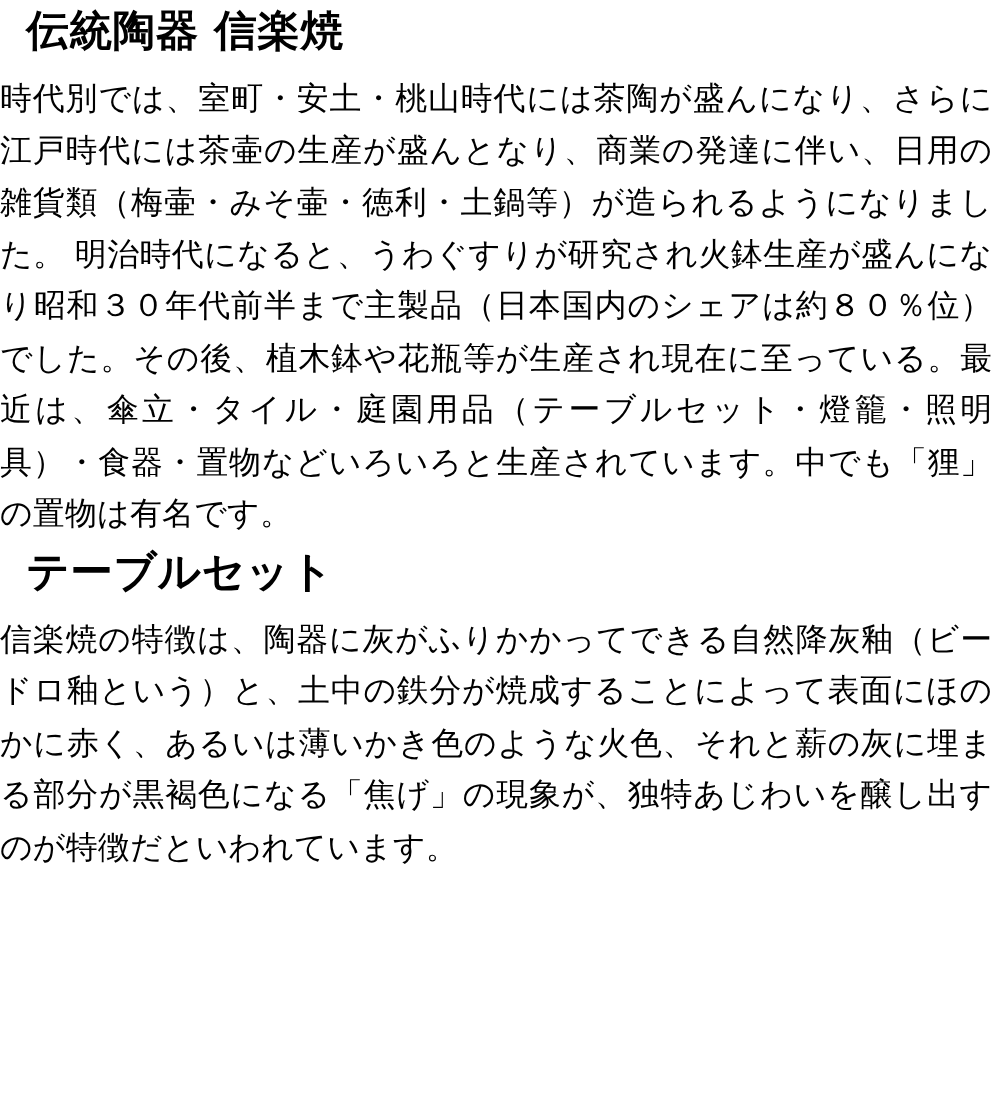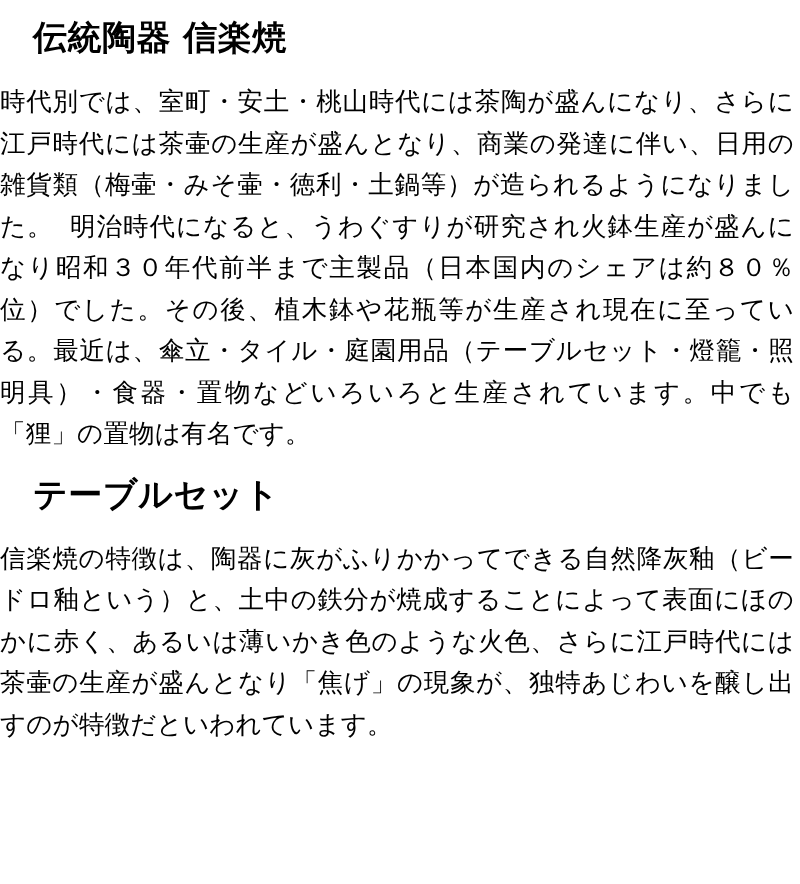--- a/index.html
+++ b/index.html
@@ -22,44 +22,44 @@
   }
   .section {
     margin: 0;
   }
   h1.heading {
     font-family: "DejaVu Sans", "Liberation Sans", sans-serif;
     font-weight: bold;
     font-size: 34px;
     line-height: 1.15;
     letter-spacing: 0.5px;
-    margin: 16px;
+    margin: 4px;
     padding: 2px 0 10px 17px;
   }
   .heading-2 {
     padding-top: 34px;
   }
   p.body-text {
-    font-family: Liberation Mono, monospace;
+    font-family: Liberation Sans, sans-serif;
     font-size: 25.5px;
     line-height: 41.5px;
     letter-spacing: 0.2px;
     margin: 0;
     text-align: justify;
     text-justify: inter-character;
   }
 </style>
 </head>
 <body>
 
 <div class="page">
 
   <div class="section">
     <h1 class="heading">伝統陶器 信楽焼</h1>
     <p class="body-text">時代別では、室町・安土・桃山時代には茶陶が盛んになり、さらに江戸時代には茶壷の生産が盛んとなり、商業の発達に伴い、日用の雑貨類（梅壷・みそ壷・徳利・土鍋等）が造られるようになりました。 明治時代になると、うわぐすりが研究され火鉢生産が盛んになり昭和３０年代前半まで主製品（日本国内のシェアは約８０％位）でした。その後、植木鉢や花瓶等が生産され現在に至っている。最近は、傘立・タイル・庭園用品（テーブルセット・燈籠・照明具）・食器・置物などいろいろと生産されています。中でも「狸」の置物は有名です。</p>
   </div>
 
   <div class="section">
     <h1 class="heading heading-2">テーブルセット</h1>
-    <p class="body-text">信楽焼の特徴は、陶器に灰がふりかかってできる自然降灰釉（ビードロ釉という）と、土中の鉄分が焼成することによって表面にほのかに赤く、あるいは薄いかき色のような火色、さらに江戸時代には茶壷の生産が盛んとなり「焦げ」の現象が、独特あじわいを醸し出すのが特徴だといわれています。</p>
+    <p class="body-text">信楽焼の特徴は、陶器に灰がふりかかってできる自然降灰釉（ビードロ釉という）と、土中の鉄分が焼成することによって表面にほのかに赤く、あるいは薄いかき色のような火色、それと薪の灰に埋まる部分が黒褐色になる「焦げ」の現象が、独特あじわいを醸し出すのが特徴だといわれています。</p>
   </div>
 
 </div>
 
 </body></html>

